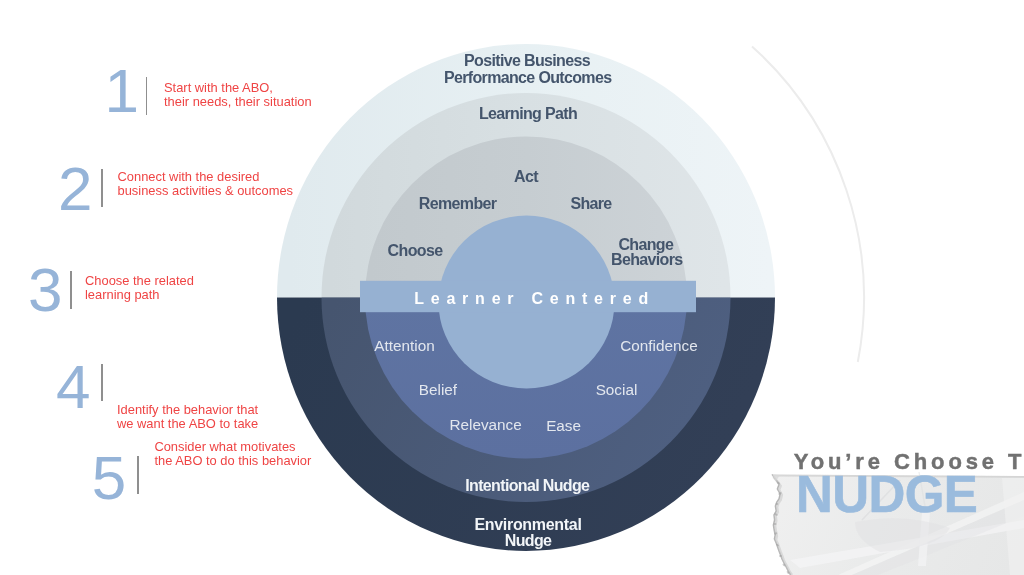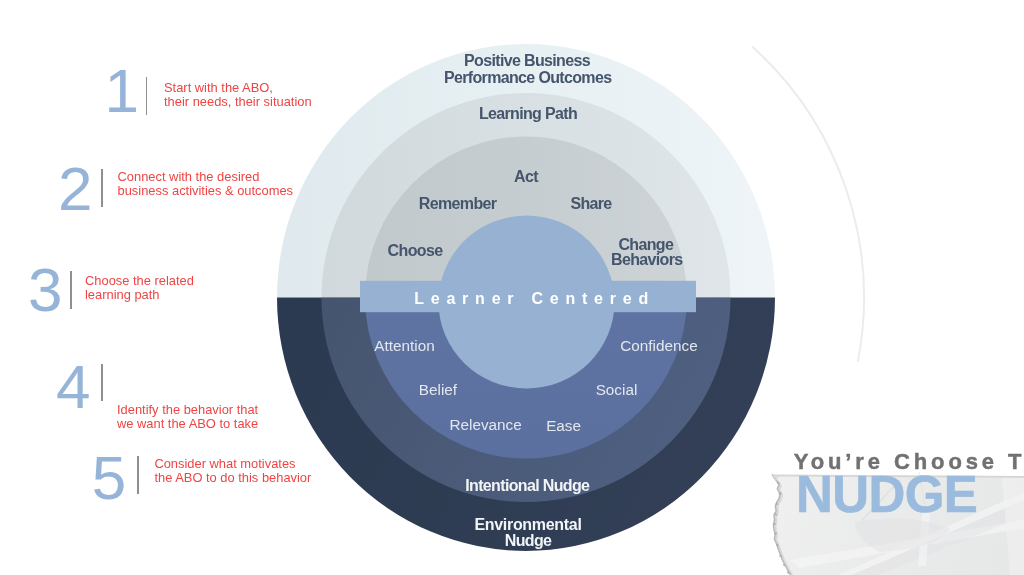--- a/index.html
+++ b/index.html
@@ -133,16 +133,16 @@
 <div class="abs num" style="left:28px;top:258.9px;">3</div>
 <div class="abs vline" style="left:70.4px;top:270.7px;height:37.9px;"></div>
 <div class="abs itxt" style="left:85px;top:273.5px;">Choose the related<br>learning path</div>
 
 <div class="abs num" style="left:56px;top:356px;">4</div>
 <div class="abs vline" style="left:101.3px;top:363.5px;height:37.5px;"></div>
 <div class="abs itxt" style="left:117px;top:362px;margin-top:41px;">Identify the behavior that<br>we want the ABO to take</div>
 
 <div class="abs num" style="left:91.7px;top:446.6px;">5</div>
 <div class="abs vline" style="left:137.2px;top:456px;height:37.5px;"></div>
-<div class="abs itxt" style="left:154.4px;top:457px;">Consider what motivates<br>the ABO to do this behavior</div>
+<div class="abs itxt" style="left:154.4px;top:440px;">Consider what motivates<br>the ABO to do this behavior</div>
 
 <div class="abs" style="left:793.7px;top:451.3px;font-size:22px;line-height:22px;font-weight:700;letter-spacing:3.9px;color:#717171;-webkit-text-stroke:0.45px #717171;white-space:nowrap;">You’re Choose To</div>
 <div class="abs" style="left:796px;top:468.8px;font-size:51px;line-height:51px;font-weight:700;letter-spacing:-0.6px;color:#9ABBDD;-webkit-text-stroke:0.6px #9ABBDD;white-space:nowrap;">NUDGE</div>
 
 </body></html>

